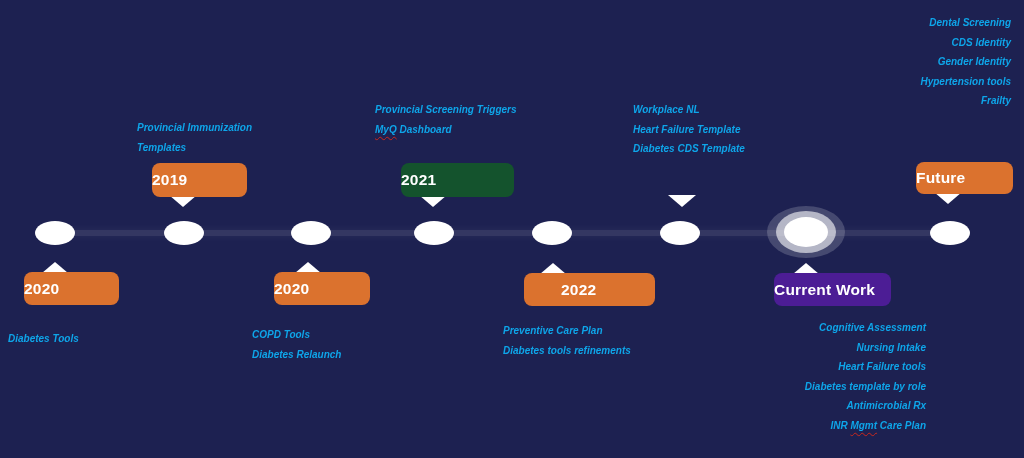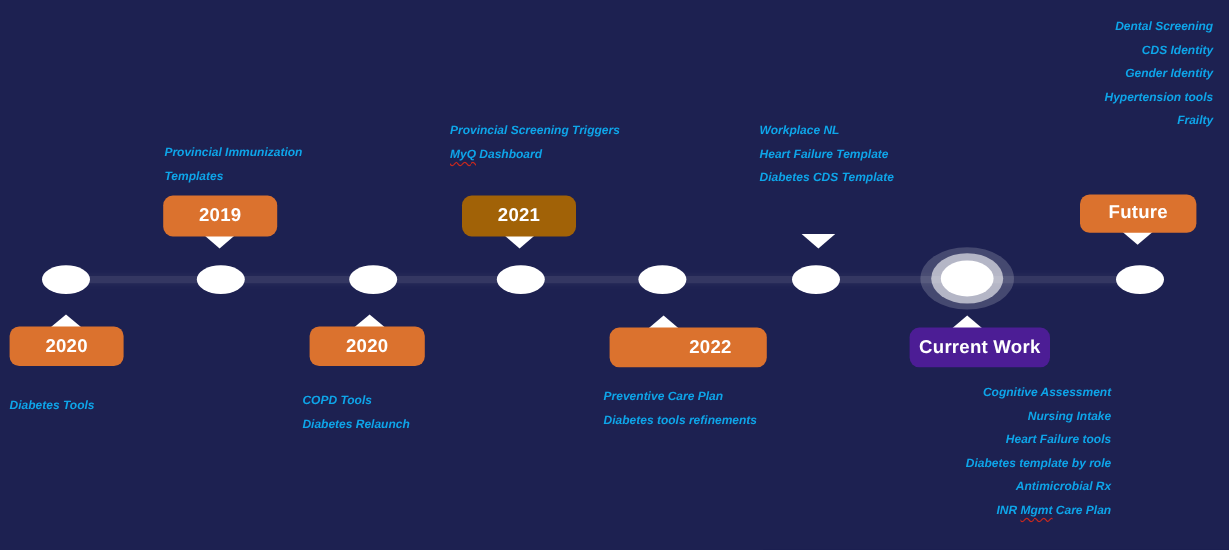--- a/index.html
+++ b/index.html
@@ -26,24 +26,25 @@
     position:absolute;border-radius:50%;
     background:rgba(255,255,255,0.18);
   }
   .halo-mid{
     position:absolute;border-radius:50%;
     background:rgba(255,255,255,0.60);
   }
   .callout{
     position:absolute;
     border-radius:8px;
-    display:flex;align-items:center;justify-content:center;
+    display:flex;align-items:center;
     color:#ffffff;font-weight:bold;font-size:15.5px;
     letter-spacing:0.2px;
     white-space:nowrap;
+    margin-left:16px;
   }
   .arrow{position:absolute;width:0;height:0;}
   .arrow-down{
     border-left:14px solid transparent;
     border-right:14px solid transparent;
     border-top:12px solid #ffffff;
   }
   .arrow-up{
     border-left:13px solid transparent;
     border-right:13px solid transparent;
@@ -89,21 +90,21 @@
     <div class="arrow arrow-up" style="left: 295px; top: 262px;"></div>
     <div class="callout" style="left: 258px; top: 272px; width: 96px; height: 33px; background: rgb(219, 114, 46);">
       <span>2020</span>
     </div>
     <div class="node" style="left: 291px; top: 221px; width: 40px; height: 24px;"></div>
     <div class="textblock" style="left: 252px; top: 325px;">
       <div>COPD Tools</div>
       <div>Diabetes Relaunch</div>
     </div>
     <div class="arrow arrow-down" style="left: 419px; top: 195px;"></div>
-    <div class="callout" style="left: 385px; top: 163px; width: 95px; height: 34px; background: #a16207;">
+    <div class="callout" style="left: 385px; top: 163px; width: 113px; height: 34px; background: #14532d;">
       <span>2021</span>
     </div>
     <div class="node" style="left: 414px; top: 221px; width: 40px; height: 24px;"></div>
     <div class="textblock" style="left: 375px; top: 100px;">
       <div>Provincial Screening Triggers</div>
       <div><span class="squiggle" style="text-decoration-color: rgb(201, 39, 28);">MyQ</span> Dashboard</div>
     </div>
     <div class="arrow arrow-up" style="left: 540px; top: 263px;"></div>
     <div class="callout" style="left: 508px; top: 273px; width: 94px; height: 33px; background: rgb(219, 114, 46); padding-left: 37px;">
       <span>2022</span>

